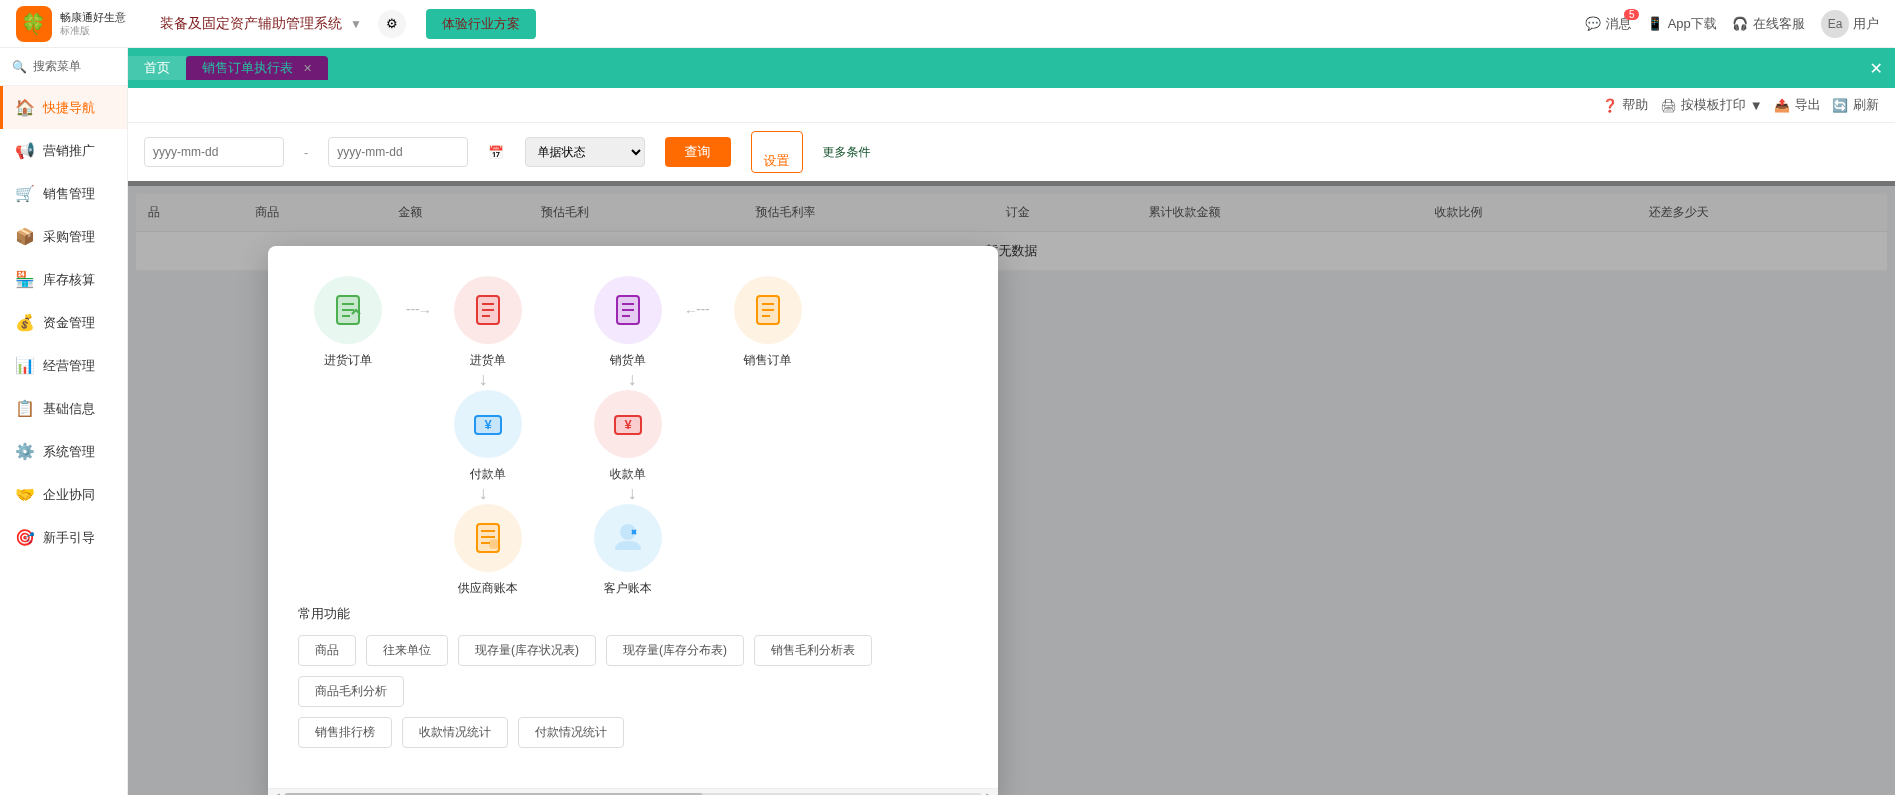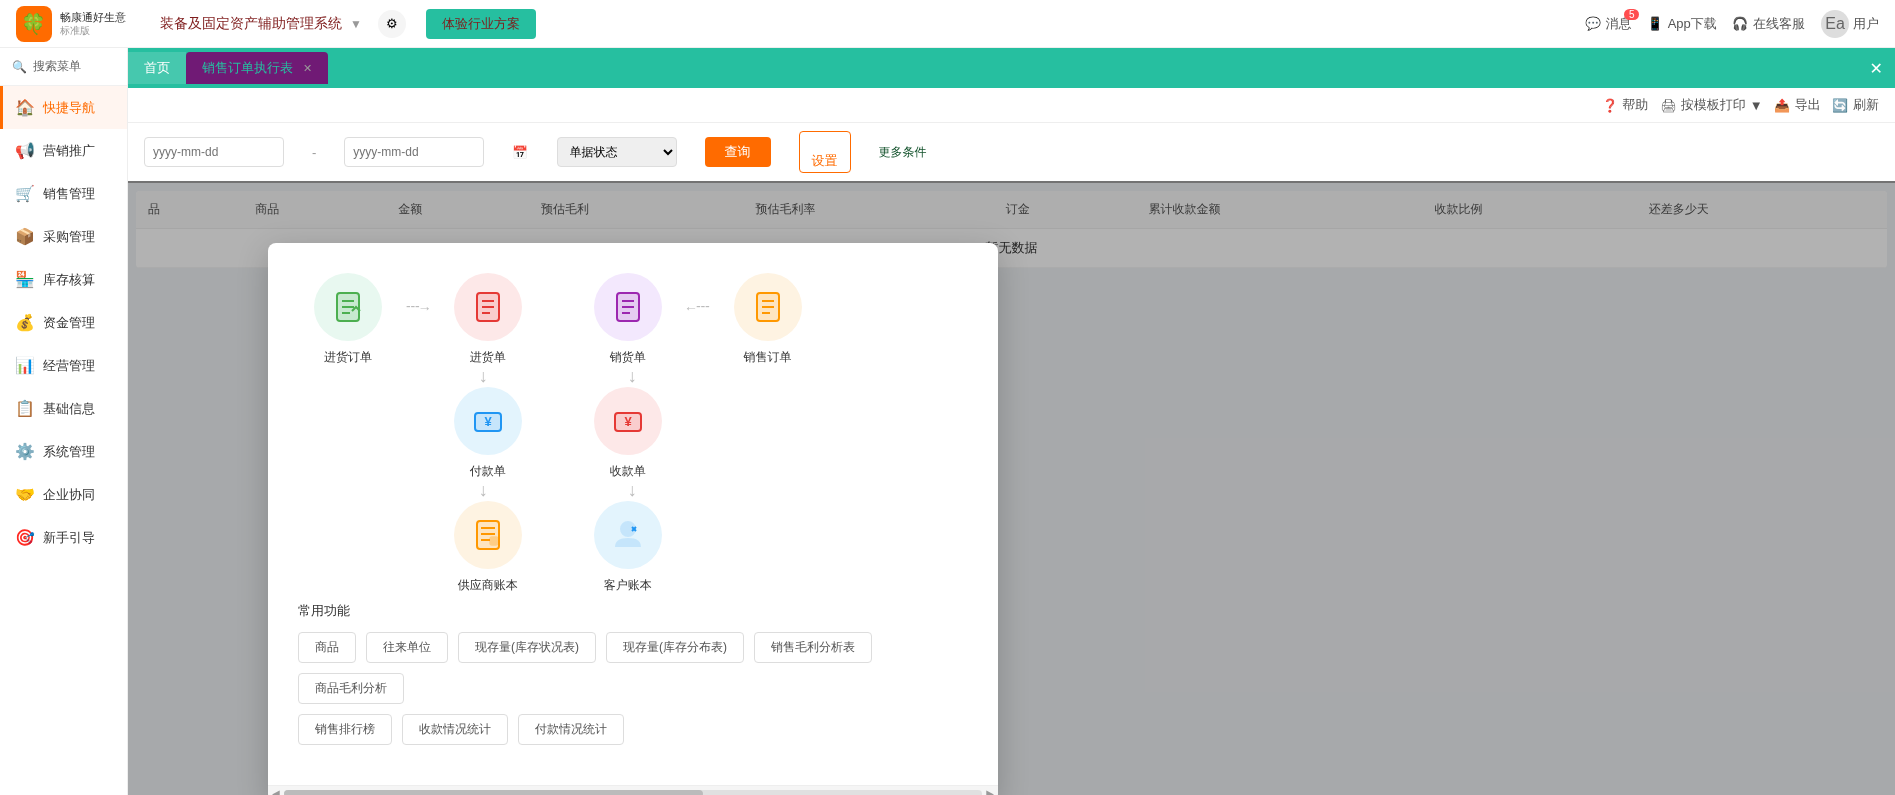--- a/index.html
+++ b/index.html
@@ -19,43 +19,43 @@
     .logo-icon { width: 36px; height: 36px; background: #ff6b00; border-radius: 8px; display: flex; align-items: center; justify-content: center; color: white; font-size: 20px; }
     .logo-text { font-size: 11px; color: #333; line-height: 1.3; }
     .system-title { display: flex; align-items: center; gap: 8px; flex: 1; margin-left: 16px; }
     .system-name { font-size: 14px; color: #7f1d1d; font-weight: 500; }
     .dropdown-arrow { color: #999; font-size: 12px; }
     .gear-btn { width: 28px; height: 28px; border-radius: 50%; background: #f5f5f5; display: flex; align-items: center; justify-content: center; cursor: pointer; margin-left: 8px; }
     .trial-btn { background: #26bfa0; color: #7f1d1d; border: none; border-radius: 4px; padding: 6px 16px; cursor: pointer; font-size: 13px; margin-left: 12px; }
     .top-right { display: flex; align-items: center; gap: 16px; margin-left: auto; }
     .top-right-item { display: flex; align-items: center; gap: 4px; color: #555; font-size: 13px; cursor: pointer; position: relative; }
     .badge { background: #ff4d4f; color: white; border-radius: 10px; padding: 0 5px; font-size: 10px; position: absolute; top: -6px; right: -8px; }
-    .avatar { width: 28px; height: 28px; border-radius: 50%; background: #ddd; display: flex; align-items: center; justify-content: center; font-size: 16px; color: #666; }
+    .avatar { width: 28px; height: 28px; border-radius: 50%; background: #ddd; display: flex; align-items: center; justify-content: center; font-size: 12px; color: #666; }
 
     
     .search-menu { display: flex; align-items: center; gap: 6px; padding: 10px 12px; color: #666; border-bottom: 1px solid #f0f0f0; cursor: pointer; font-size: 12px; }
     .sidebar-item { display: flex; align-items: center; gap: 8px; padding: 12px 12px; cursor: pointer; color: #333; font-size: 13px; border-left: 3px solid transparent; }
     .sidebar-item.active { background: #fff5f0; border-left-color: #ff6b00; color: #ff6b00; }
     .sidebar-item .icon { font-size: 16px; }
     .sidebar-item.active .icon { color: #ff6b00; }
 
     
-    .tab { padding: 0 16px; height: 32px; display: flex; align-items: center; color: rgba(255,255,255,0.8); cursor: pointer; font-size: 13px; gap: 6px; }
+    .tab { padding: 0 16px; height: 24px; display: flex; align-items: center; color: rgba(255,255,255,0.8); cursor: pointer; font-size: 13px; gap: 6px; }
     .tab.home { background: rgba(255,255,255,0.15); color: white; }
     .tab.active { background: #701a75; color: #26bfa0; border-radius: 4px 4px 0 0; }
     .tab-close { color: #999; font-size: 11px; margin-left: 4px; cursor: pointer; }
     .close-btn { margin-left: auto; margin-right: 12px; color: white; cursor: pointer; font-size: 16px; }
 
     
     .page-toolbar { background: white; padding: 8px 16px; display: flex; align-items: center; gap: 12px; border-bottom: 1px solid #eee; flex-shrink: 0; }
     .toolbar-right { margin-left: auto; display: flex; align-items: center; gap: 12px; }
     .toolbar-btn { display: flex; align-items: center; gap: 4px; color: #555; font-size: 13px; cursor: pointer; }
 
     
-    .filter-row { background: white; padding: 8px 16px; display: flex; align-items: center; gap: 28px; border-bottom: 2px solid #737373; flex-wrap: wrap; flex-shrink: 0; }
+    .filter-row { background: white; padding: 8px 16px; display: flex; align-items: center; gap: 20px; border-bottom: 5px solid #737373; flex-wrap: wrap; flex-shrink: 0; }
     .filter-select { border: 1px solid #ddd; border-radius: 4px; padding: 4px 8px; height: 30px; font-size: 12px; width: 120px; }
     .filter-date { border: 1px solid #ddd; border-radius: 4px; padding: 4px 8px; height: 30px; font-size: 12px; width: 140px; }
     .search-btn { background: #ff6b00; color: white; border: none; border-radius: 4px; padding: 4px 20px; height: 30px; cursor: pointer; font-size: 13px; }
     .set-btn { background: white; color: #ff6b00; border: 1px solid #ff6b00; border-radius: 4px; padding: 20px 12px; height: 30px; cursor: pointer; font-size: 13px; }
     .more-conditions { color: #14532d; font-size: 12px; cursor: pointer; }
 
     
     .table-container { background: white; margin: 8px; border-radius: 4px; overflow: auto; }
     .data-table { width: 100%; border-collapse: collapse; font-size: 12px; }
     .data-table th { background: #fafafa; padding: 10px 12px; text-align: left; border-bottom: 1px solid #eee; color: #555; font-weight: 500; white-space: nowrap; }

